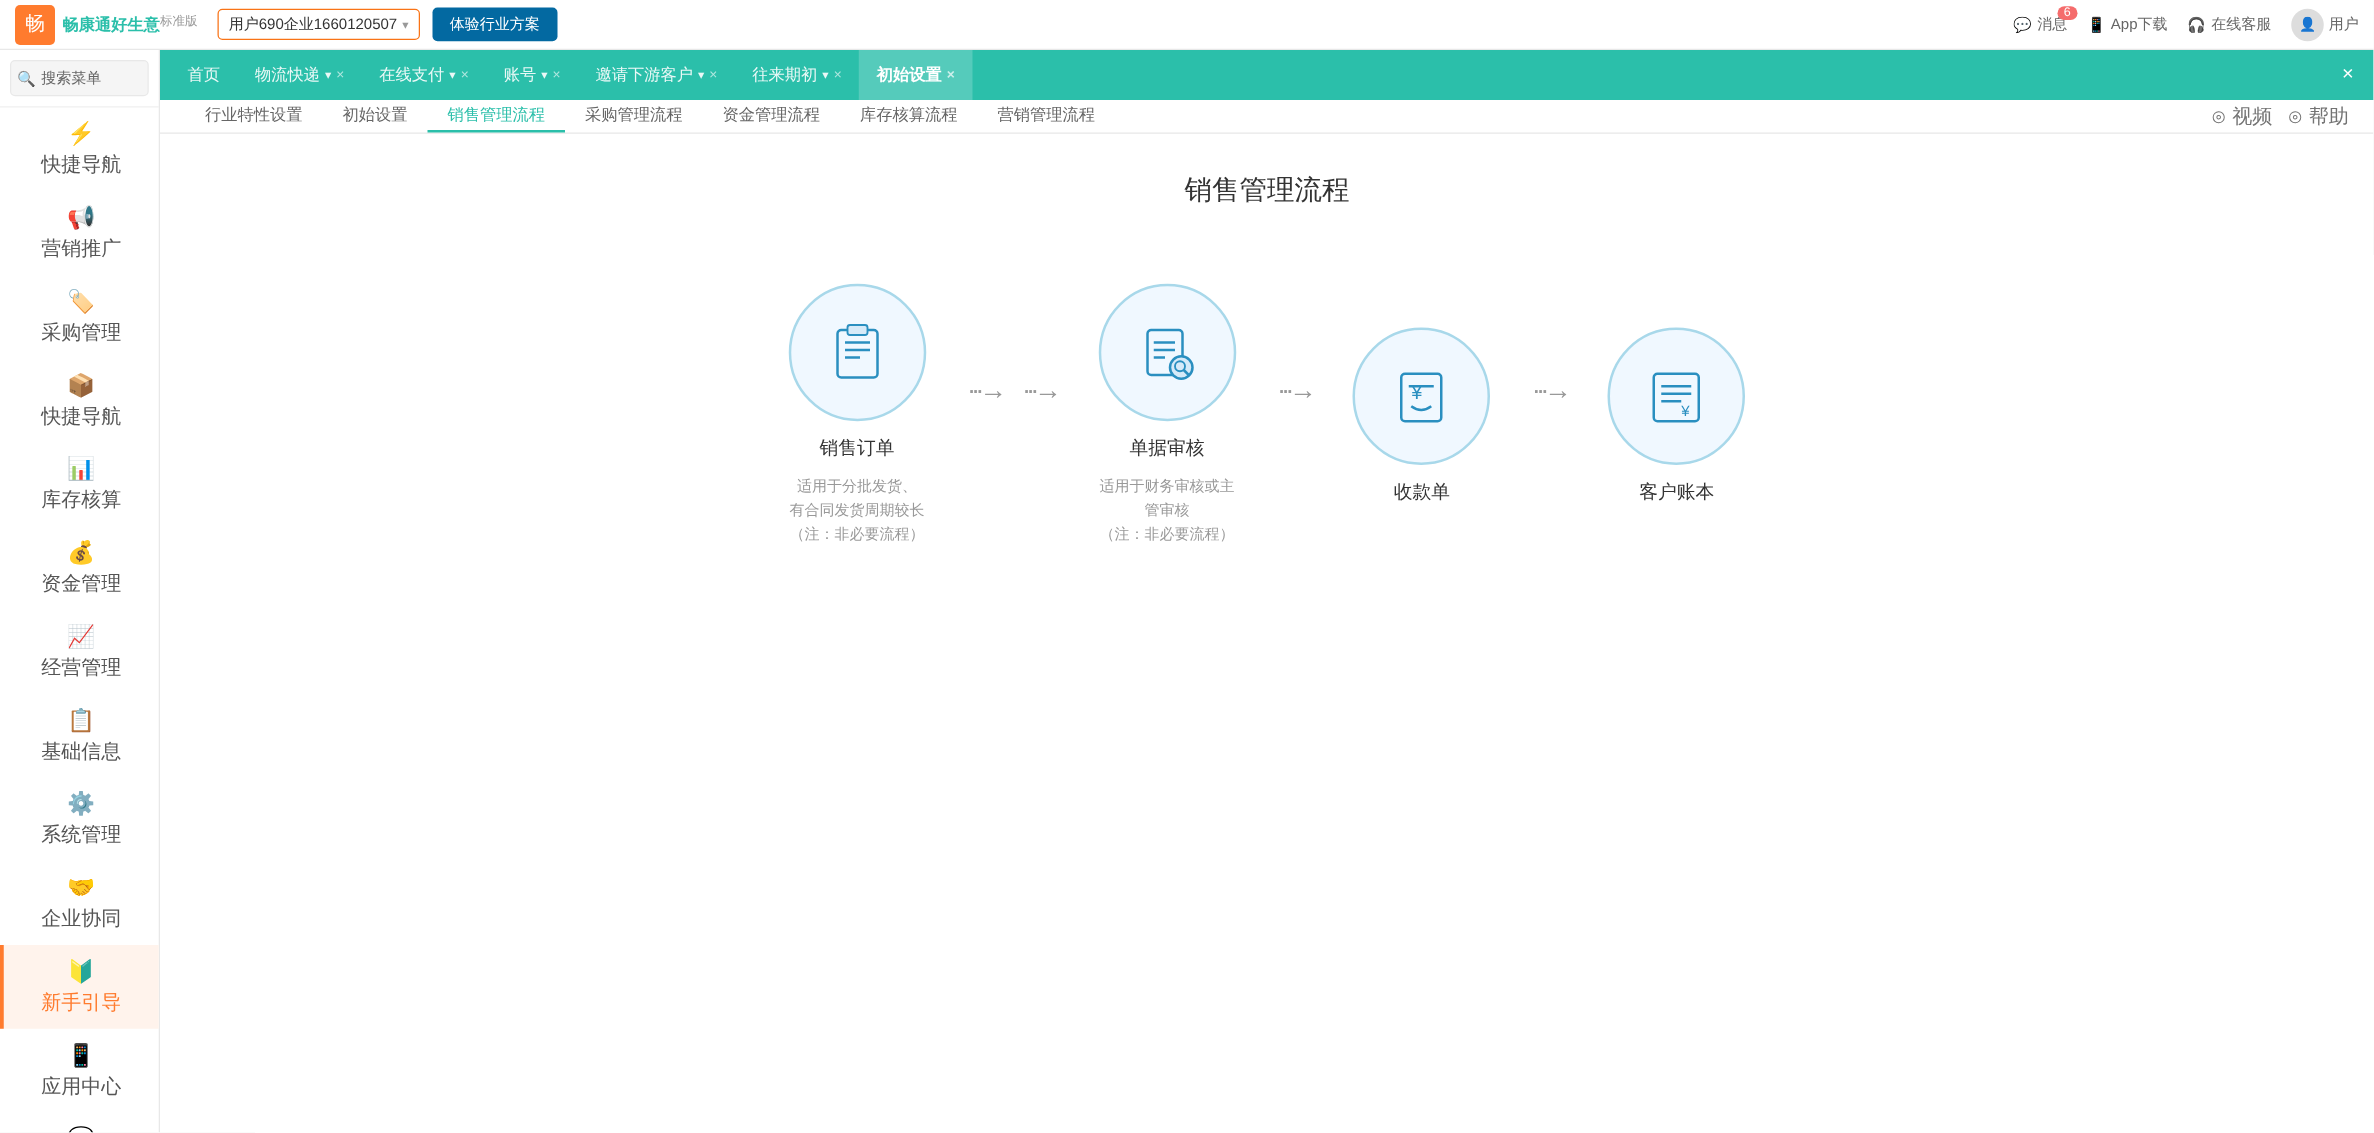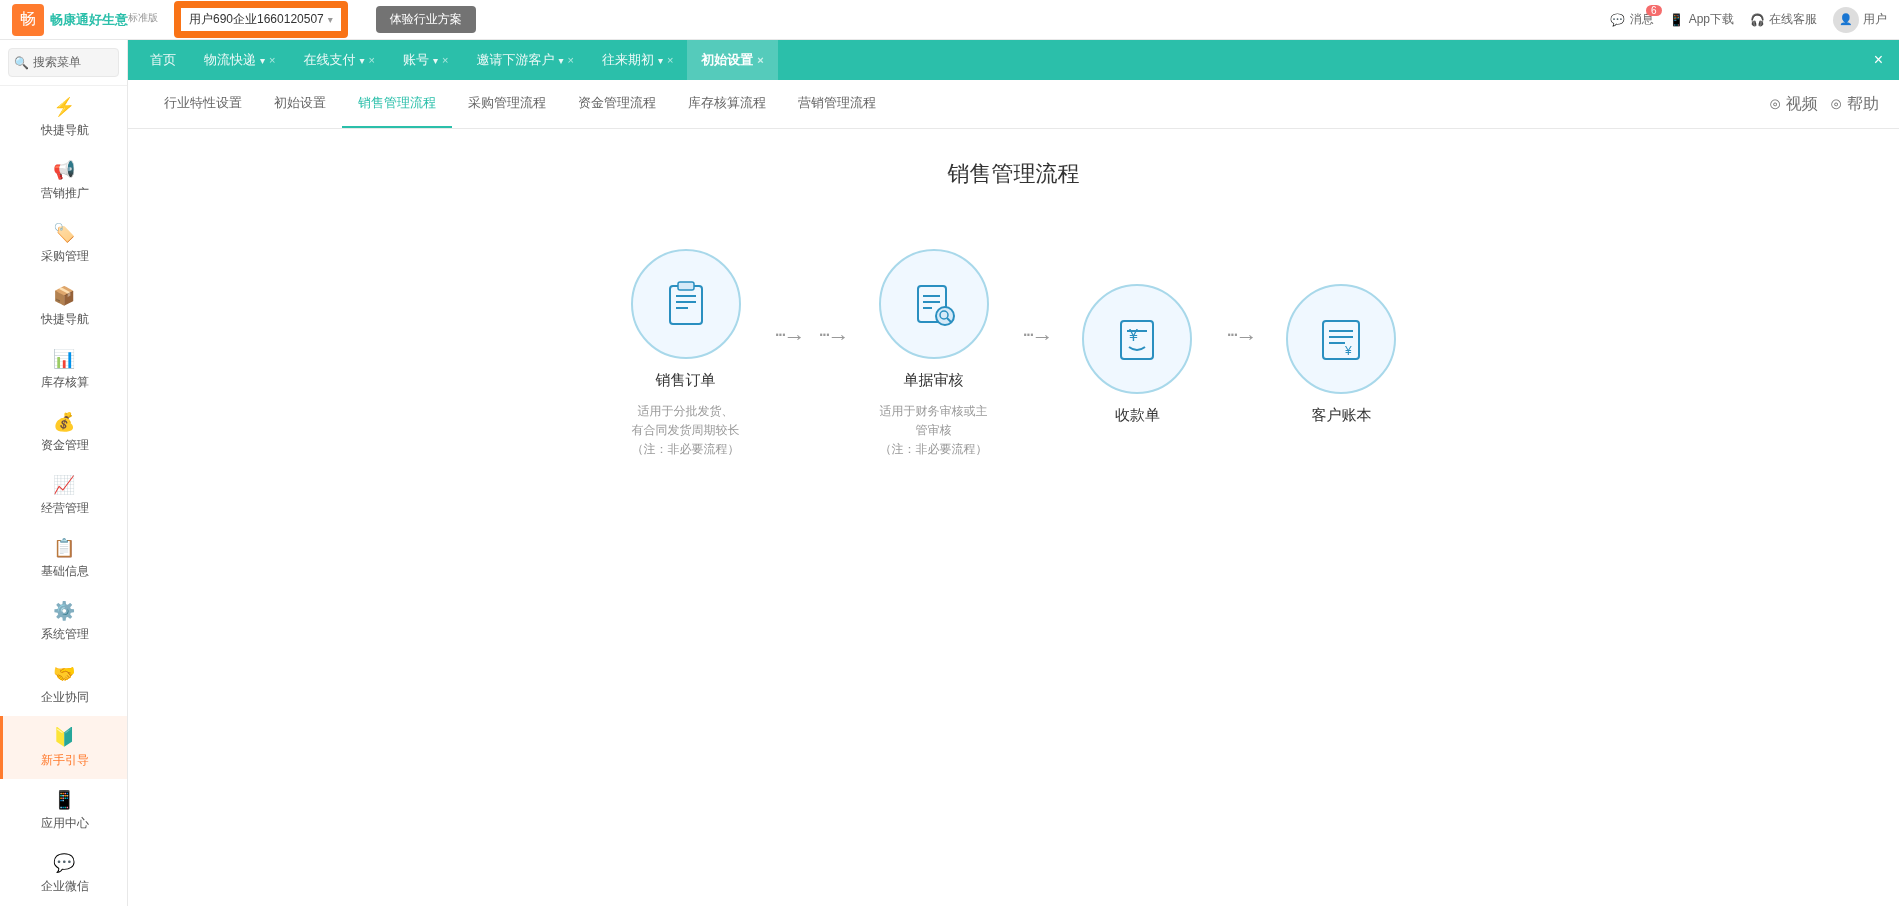--- a/index.html
+++ b/index.html
@@ -13,48 +13,48 @@
     .content-area { flex: 1; display: flex; flex-direction: column; overflow: hidden; }
     .nav-tabs-bar { height: 40px; background: #2bbfaa; display: flex; align-items: center; padding: 0 8px; flex-shrink: 0; }
     .page-content { flex: 1; background: #fff; overflow-y: auto; }
 
     
     .logo-area { display: flex; align-items: center; gap: 6px; margin-right: 16px; }
     .logo-icon { width: 32px; height: 32px; background: #ff7b2e; border-radius: 4px; display: flex; align-items: center; justify-content: center; color: #fff; font-size: 16px; }
     .logo-text { display: flex; flex-direction: row; line-height: 1.2; }
     .logo-text .title { font-size: 13px; font-weight: bold; color: #2bbfaa; }
     .logo-text .subtitle { font-size: 10px; color: #999; }
-    .user-selector { display: flex; align-items: center; gap: 4px; border: 7px solid #f97316; border-radius: 4px; padding: 3px 8px; cursor: pointer; font-size: 12px; color: #333; background: #fff; }
+    .user-selector { display: flex; align-items: center; gap: 4px; border: 1px solid #f97316; border-radius: 4px; padding: 3px 8px; cursor: pointer; font-size: 12px; color: #333; background: #fff; }
     .user-selector .chevron { color: #999; font-size: 10px; }
-    .trial-btn { background: #737373; color: #fff; border: none; border-radius: 4px; padding: 5px 14px; font-size: 12px; cursor: pointer; margin-left: 28px; }
+    .trial-btn { background: #0369a1; color: #fff; border: none; border-radius: 4px; padding: 5px 14px; font-size: 12px; cursor: pointer; margin-left: 10px; }
     .top-right { margin-left: auto; display: flex; align-items: center; gap: 16px; }
     .top-right-item { display: flex; align-items: center; gap: 4px; font-size: 12px; color: #666; cursor: pointer; position: relative; }
     .badge { position: absolute; top: -6px; right: -8px; background: #f56c6c; color: #fff; border-radius: 10px; padding: 0 4px; font-size: 10px; min-width: 16px; text-align: center; }
     .avatar { width: 26px; height: 26px; background: #ddd; border-radius: 50%; display: flex; align-items: center; justify-content: center; font-size: 11px; color: #666; }
 
     
     .nav-tab { display: flex; align-items: center; gap: 4px; padding: 0 14px; height: 40px; color: #fff; font-size: 13px; cursor: pointer; white-space: nowrap; opacity: 0.9; }
     .nav-tab.active { background: rgba(255,255,255,0.2); font-weight: bold; opacity: 1; }
     .nav-tab .close-x { font-size: 11px; opacity: 0.7; }
     .nav-tab .arrow { font-size: 10px; }
     .nav-close-all { margin-left: auto; color: #fff; font-size: 16px; cursor: pointer; padding: 0 8px; }
 
     
     .sidebar-search { padding: 8px; border-bottom: 1px solid #f0f0f0; }
     .sidebar-search-btn { width: 100%; padding: 5px; background: #f5f5f5; border: 1px solid #e8e8e8; border-radius: 4px; cursor: pointer; display: flex; align-items: center; gap: 4px; color: #666; font-size: 12px; }
     .sidebar-item { display: flex; flex-direction: column; align-items: center; justify-content: center; padding: 10px 4px; cursor: pointer; border-left: 3px solid transparent; gap: 4px; }
     .sidebar-item.active { background: #fff3ec; border-left-color: #ff7b2e; color: #ff7b2e; }
     .sidebar-item .icon { font-size: 18px; color: #666; }
     .sidebar-item.active .icon { color: #ff7b2e; }
-    .sidebar-item .label { font-size: 12px; color: #555; text-align: center; }
+    .sidebar-item .label { font-size: 16px; color: #555; text-align: center; }
     .sidebar-item.active .label { color: #ff7b2e; }
 
     
     .inner-tabs { display: flex; align-items: center; padding: 0 20px; border-bottom: 1px solid #e8e8e8; background: #fff; gap: 0; }
-    .inner-tab { padding: 14px 16px; font-size: 13px; color: #666; cursor: pointer; border-bottom: 2px solid transparent; white-space: nowrap; }
+    .inner-tab { padding: 3px 16px; font-size: 13px; color: #666; cursor: pointer; border-bottom: 2px solid transparent; white-space: nowrap; }
     .inner-tab.active { color: #2bbfaa; border-bottom-color: #2bbfaa; }
     .inner-tabs-right { margin-left: auto; display: flex; align-items: center; gap: 12px; font-size: 16px; color: #737373; cursor: pointer; text-align: right; }
 
     
     .page-main { padding: 30px 40px; }
     .page-title { text-align: center; font-size: 22px; font-weight: normal; color: #333; margin-bottom: 60px; }
 
     
     .flow-chart { display: flex; align-items: center; justify-content: center; gap: 0; }
     .flow-item { display: flex; flex-direction: column; align-items: center; gap: 12px; width: 160px; }

